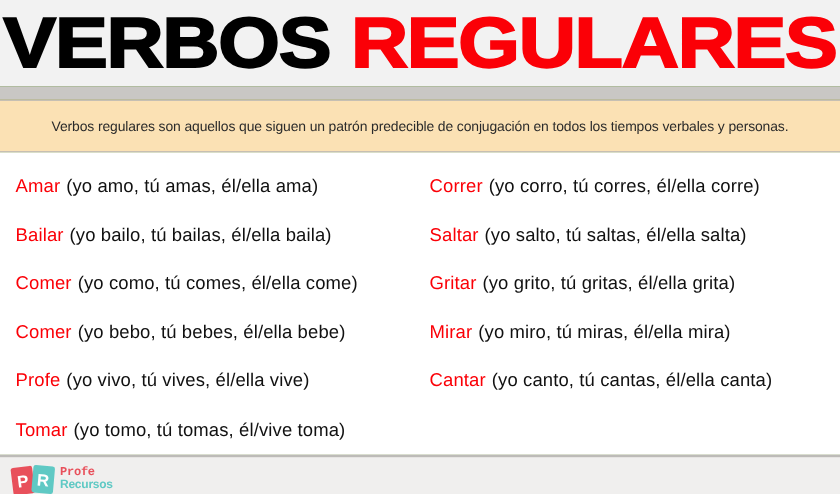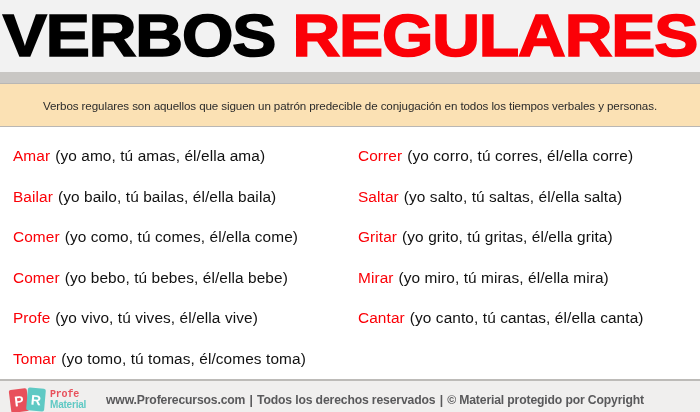--- a/index.html
+++ b/index.html
@@ -216,21 +216,21 @@
       <div class="verb-row">
         <span class="verb-name">Comer</span>
         <span class="verb-conj">(yo bebo, tú bebes, él/ella bebe)</span>
       </div>
       <div class="verb-row">
         <span class="verb-name">Profe</span>
         <span class="verb-conj">(yo vivo, tú vives, él/ella vive)</span>
       </div>
       <div class="verb-row">
         <span class="verb-name">Tomar</span>
-        <span class="verb-conj">(yo tomo, tú tomas, él/comes toma)</span>
+        <span class="verb-conj">(yo tomo, tú tomas, él/vive toma)</span>
       </div>
     </div>
 
     <div class="col col-right">
       <div class="verb-row">
         <span class="verb-name">Correr</span>
         <span class="verb-conj">(yo corro, tú corres, él/ella corre)</span>
       </div>
       <div class="verb-row">
         <span class="verb-name">Saltar</span>
@@ -253,25 +253,18 @@
   </div>
 
   <div class="footer">
     <div class="logo">
       <div class="logo-tiles">
         <div class="tile tile-p">P</div>
         <div class="tile tile-r">R</div>
       </div>
       <div class="logo-words">
         <span class="logo-profe">Profe</span>
-        <span class="logo-recursos">Material</span>
-      </div>
-    </div>
-    <div class="footer-text">
-      <span>www.Proferecursos.com</span>
-      <span class="bar">|</span>
-      <span>Todos los derechos reservados</span>
-      <span class="bar">|</span>
-      <span>© Material protegido por Copyright</span>
+        <span class="logo-recursos">Recursos</span>
+      </div>
     </div>
   </div>
 
 </div>
 
 </body></html>

